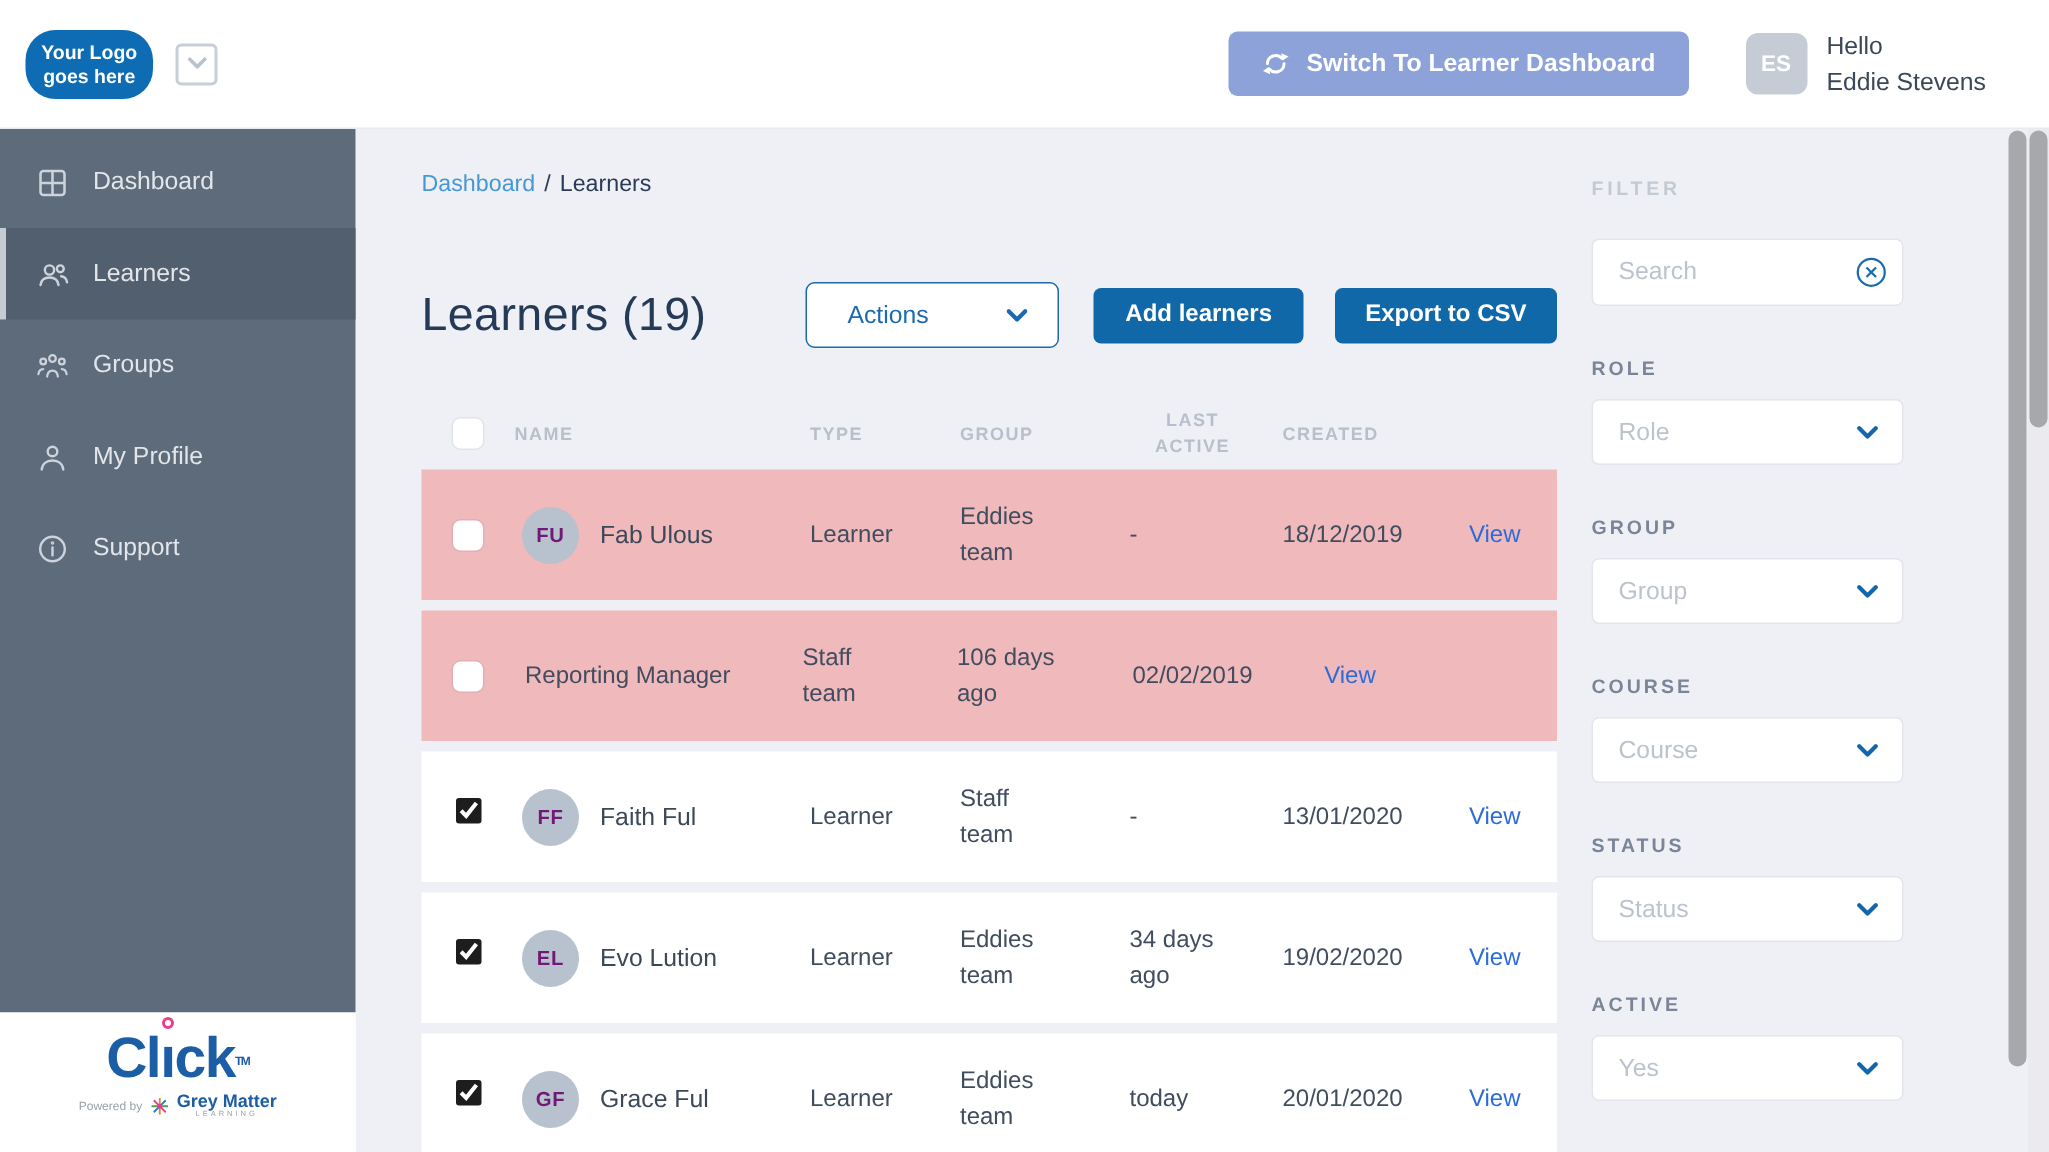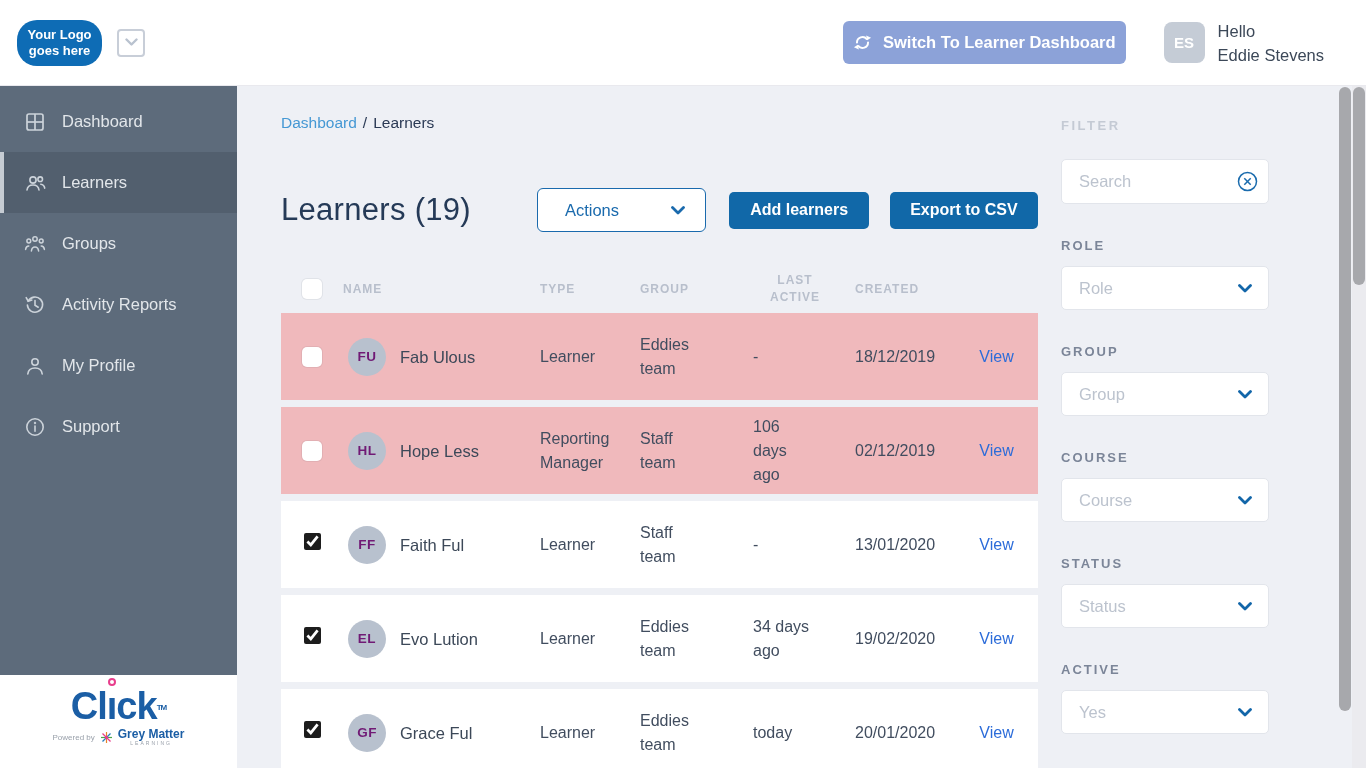--- a/index.html
+++ b/index.html
@@ -17,21 +17,21 @@
   .logo-badge {
     width:85px; height:46px; background:#0e6cb5; border-radius:20px;
     color:#fff; font-size:13px; font-weight:bold; line-height:16px;
     display:flex; flex-direction:column; align-items:center; justify-content:center;
   }
   .logo-dd {
     width:28px; height:28px; border:2px solid #c8ced8; border-radius:4px;
     margin-left:15px; display:flex; align-items:center; justify-content:center;
   }
   .switch-btn {
-    margin-left:auto; margin-right:38px; height:43px; padding:0 10px;
+    margin-left:auto; margin-right:38px; height:43px; padding:0 22px;
     background:#8ca2d8; border:none; border-radius:6px; cursor:pointer;
     color:#fff; font-size:16.5px; font-weight:bold;
     font-family:inherit; display:flex; align-items:center; gap:11px;
   }
   .es-avatar {
     width:41px; height:41px; border-radius:8px; background:#c5ccd6;
     color:#fff; font-weight:bold; font-size:15px;
     display:flex; align-items:center; justify-content:center;
   }
   .greeting { margin-left:13px; font-size:16.5px; line-height:24px; color:#3c4858; }
@@ -196,30 +196,20 @@
         <svg width="22" height="22" viewBox="0 0 22 22" fill="none" stroke="currentColor" stroke-width="1.5" stroke-linecap="round">
             <circle cx="11" cy="6" r="2.2"></circle>
             <circle cx="4.8" cy="8" r="1.9"></circle>
             <circle cx="17.2" cy="8" r="1.9"></circle>
             <path d="M7.4 18c.3-2.6 1.8-4 3.6-4s3.3 1.4 3.6 4"></path>
             <path d="M1.6 16.4c.3-2.2 1.6-3.4 3.2-3.4"></path>
             <path d="M20.4 16.4c-.3-2.2-1.6-3.4-3.2-3.4"></path>
           </svg>
       </span>
       <span>Groups</span>
-    </div>
-    <div class="side-item">
-      <span class="s-icon">
-        <svg width="22" height="22" viewBox="0 0 22 22" fill="none" stroke="currentColor" stroke-width="1.6" stroke-linecap="round">
-            <path d="M4.2 7.2A7.6 7.6 0 1 1 3.4 11"></path>
-            <polyline points="2.2,3.6 4.2,7.2 7.8,6"></polyline>
-            <polyline points="11,6.5 11,11.3 14.2,13.2"></polyline>
-          </svg>
-      </span>
-      <span>Activity Reports</span>
     </div>
     <div class="side-item">
       <span class="s-icon">
         <svg width="22" height="22" viewBox="0 0 22 22" fill="none" stroke="currentColor" stroke-width="1.6" stroke-linecap="round">
             <circle cx="11" cy="7" r="3.2"></circle>
             <path d="M3.8 19c.4-3.8 3.2-6 7.2-6s6.8 2.2 7.2 6"></path>
           </svg>
       </span>
       <span>My Profile</span>
     </div>
@@ -298,28 +288,24 @@
         <div class="c-type">Learner</div>
         <div class="c-group">Eddies team</div>
         <div class="c-last">-</div>
         <div class="c-created">18/12/2019</div>
         <div class="c-view"><a>View</a></div>
       </div>
       <div class="tgrid trow pink">
         <div class="cb-pad">
           <div class="custom-cb"></div>
         </div>
-        <div class="c-name">
-          <div class="row-avatar">HL</div>
-          <div>Hope Less</div>
-        </div>
         <div class="c-type">Reporting Manager</div>
         <div class="c-group">Staff team</div>
         <div class="c-last">106 days ago</div>
-        <div class="c-created">02/12/2019</div>
+        <div class="c-created">02/02/2019</div>
         <div class="c-view"><a>View</a></div>
       </div>
       <div class="tgrid trow">
         <div class="cb-pad"><input type="checkbox" class="native-cb" checked="" style=""></div>
         <div class="c-name">
           <div class="row-avatar">FF</div>
           <div>Faith Ful</div>
         </div>
         <div class="c-type">Learner</div>
         <div class="c-group">Staff team</div>

